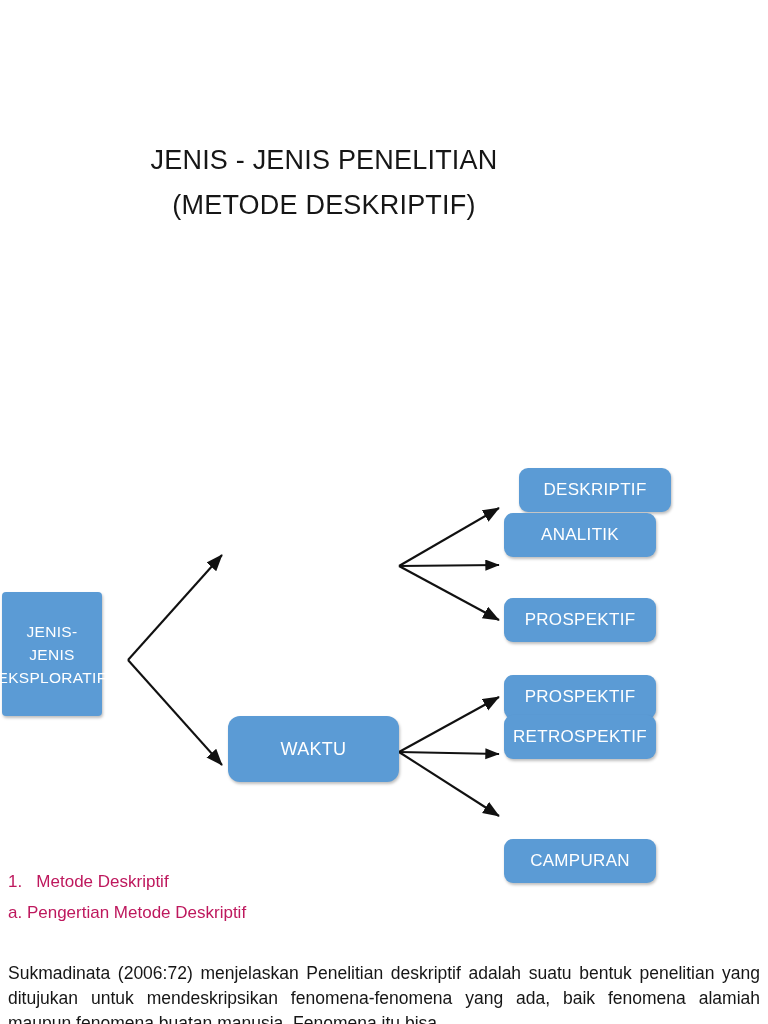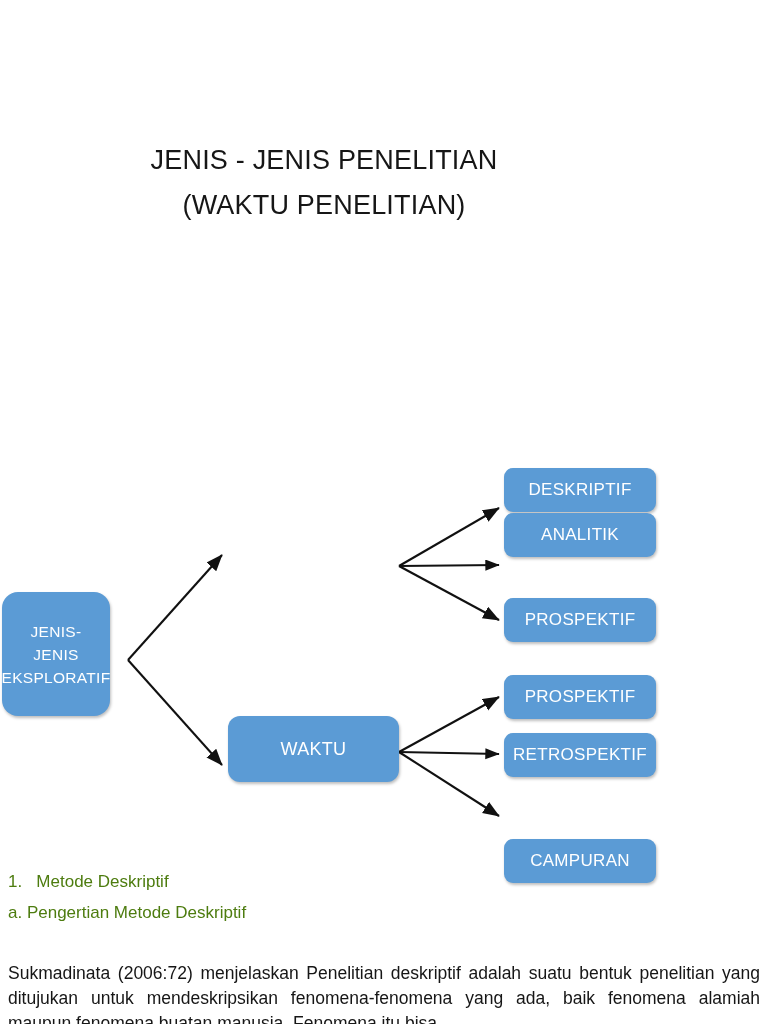--- a/index.html
+++ b/index.html
@@ -60,77 +60,77 @@
     border-radius: 9px;
     box-shadow: 1px 2px 3px rgba(0,0,0,0.26);
     font-size: 17px;
     line-height: 22px;
     letter-spacing: 0.3px;
     padding: 0 6px;
   }
   .node-root {
     left: 2px;
     top: 592px;
-    width: 108px;
+    width: 100px;
     height: 124px;
-    border-radius: 16px;
+    border-radius: 4px;
     font-size: 15.5px;
     line-height: 23px;
     flex-direction: column;
   }
   .node-branch {
     width: 171px;
     height: 66px;
     left: 228px;
     border-radius: 12px;
     font-size: 18px;
   }
   .node-metode { top: 537px; }
   .node-waktu  { top: 716px; text-align: right; }
 
   .node-leaf {
     left: 504px;
     width: 152px;
     height: 44px;
     font-size: 17px;
   }
-  .leaf-0 { top: 468px; }
+  .leaf-0 { top: 468px; margin-left: 15px; }
   .leaf-1 { top: 513px; }
   .leaf-2 { top: 598px; }
   .leaf-3 { top: 675px; }
-  .leaf-4 { top: 733px; text-align: right; }
+  .leaf-4 { top: 715px; text-align: right; }
   .leaf-5 { top: 839px; }
 
   
   .body-text {
     position: absolute;
     left: 8px;
     top: 866px;
     width: 752px;
   }
   .list-line {
     font-size: 17px;
     line-height: 31px;
-    color: #4d7c0f;
+    color: #be185d;
     white-space: pre;
   }
   .para {
     margin-top: 33px;
     font-size: 17.5px;
     line-height: 25px;
     text-align: justify;
     color: #161616;
   }
 </style>
 </head>
 <body>
 
 <div class="title-block">
   <div class="title-line">JENIS - JENIS PENELITIAN</div>
-  <div class="title-line">(WAKTU PENELITIAN)</div>
+  <div class="title-line">(METODE DESKRIPTIF)</div>
 </div>
 
 <div class="diagram">
 
   <svg class="connectors" viewBox="0 0 768 1024" width="768" height="1024">
     <defs>
       <marker id="arrowhead" markerWidth="9" markerHeight="9" refX="7.6" refY="3.1" orient="auto" markerUnits="strokeWidth">
         <path d="M0,0 L8,3.1 L0,6.2 z" fill="#111111"></path>
       </marker>
     </defs>

